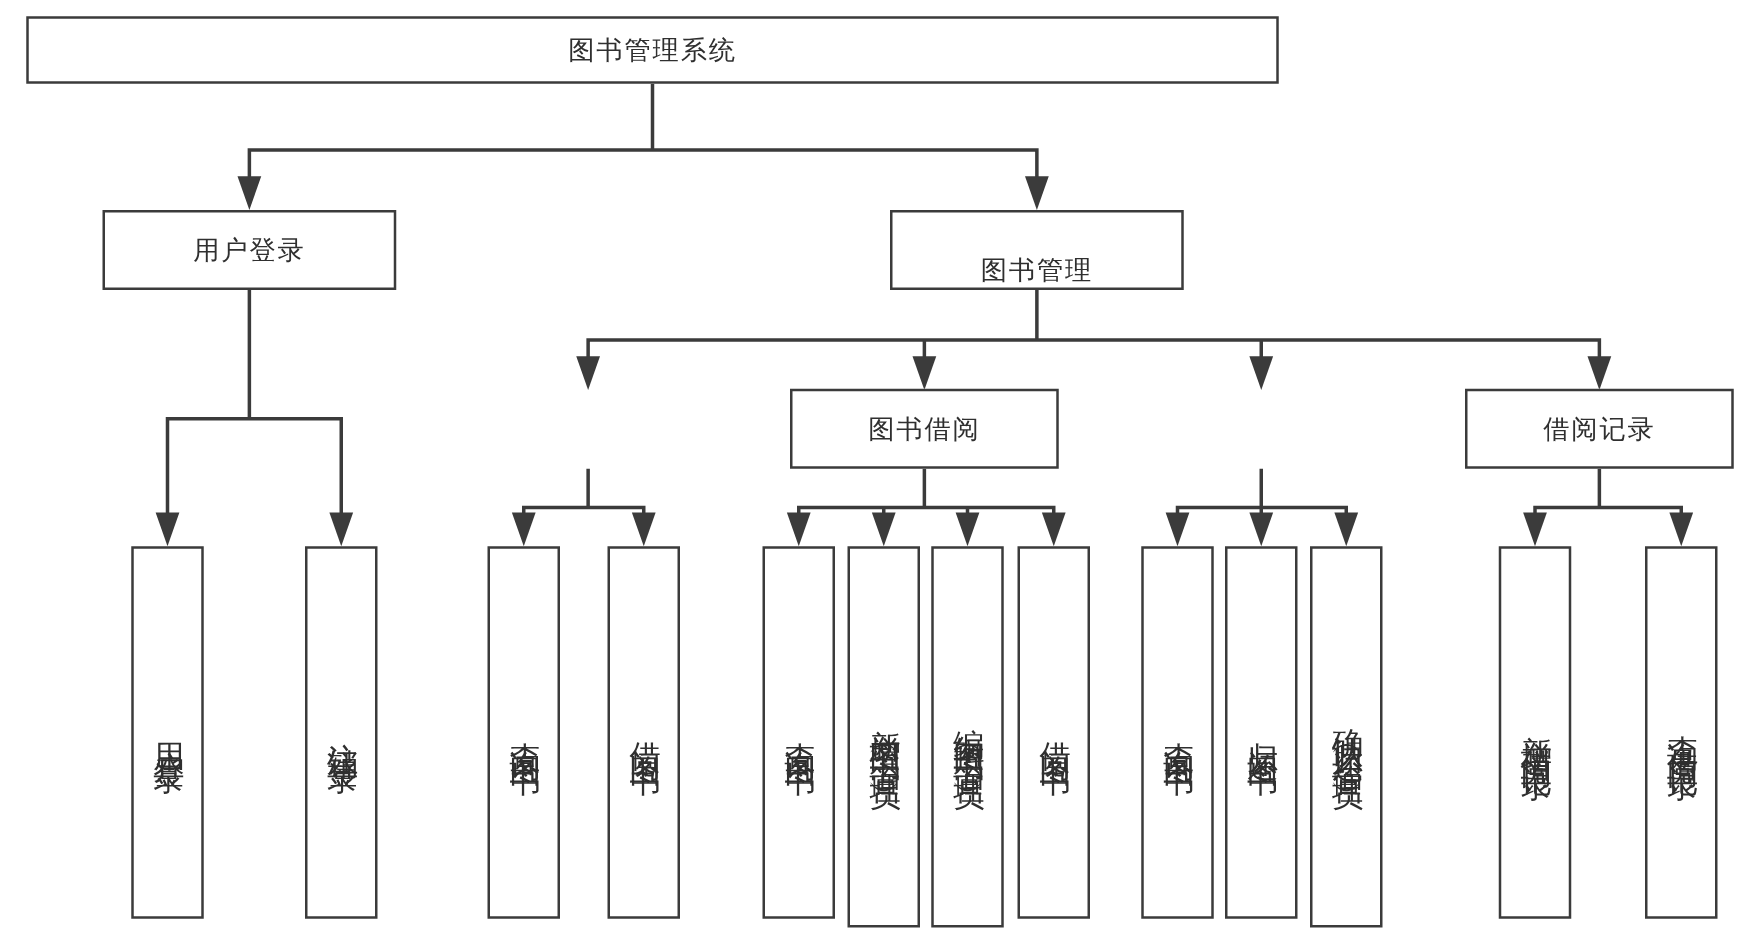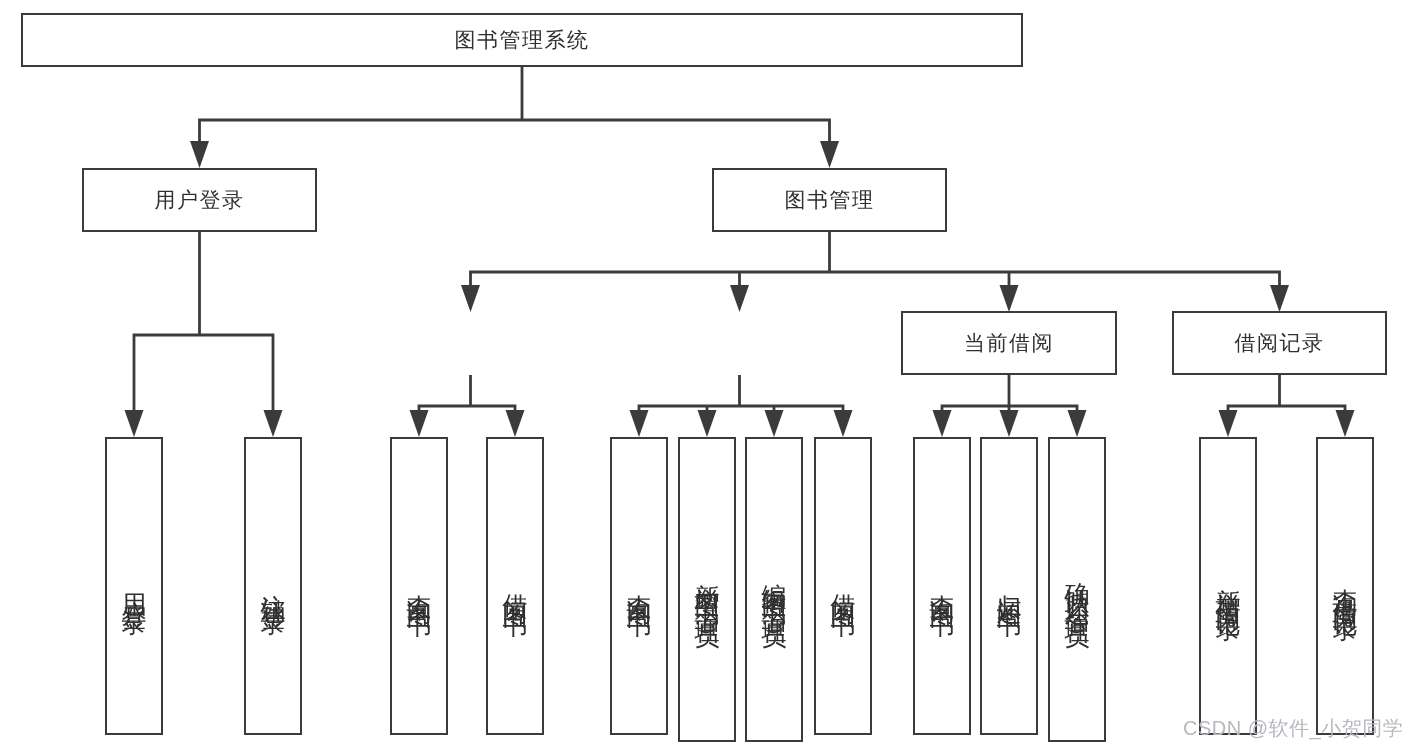--- a/index.html
+++ b/index.html
@@ -102,26 +102,26 @@
     </g>
   </svg>
 
   <div class="node hnode" style="left:21px;top:13px;width:1002px;height:54px;">
     <span>图书管理系统</span>
   </div>
 
   <div class="node hnode" style="left:82px;top:168px;width:235px;height:64px;">
     <span>用户登录</span>
   </div>
-  <div class="node hnode" style="left:712px;top:168px;width:235px;height:64px;">
+  <div class="node hnode" style="left:712px;top:168px;width:235px;height:64px;align-items:flex-end;">
     <span>图书管理</span>
   </div>
 
-  <div class="node hnode" style="left:901px;top:311px;width:216px;height:64px;">
-    <span>当前借阅</span>
+  <div class="node hnode" style="left:632px;top:311px;width:215px;height:64px;">
+    <span>图书借阅</span>
   </div>
   <div class="node hnode" style="left:1172px;top:311px;width:215px;height:64px;justify-content:center;">
     <span>借阅记录</span>
   </div>
 
   <div class="node vnode" style="left:105px;top:437px;width:58px;height:298px;">
     <span>用户登录</span>
   </div>
   <div class="node vnode" style="left:244px;top:437px;width:58px;height:298px;">
     <span>注销登录</span>
@@ -157,15 +157,14 @@
     <span>确认归还（管理员）</span>
   </div>
 
   <div class="node vnode" style="left:1199px;top:437px;width:58px;height:298px;">
     <span>新增借阅记录</span>
   </div>
   <div class="node vnode" style="left:1316px;top:437px;width:58px;height:298px;">
     <span>查询借阅记录</span>
   </div>
 
-  <div id="watermark">CSDN @软件_小贺同学</div>
 
 </div>
 
 </body></html>

